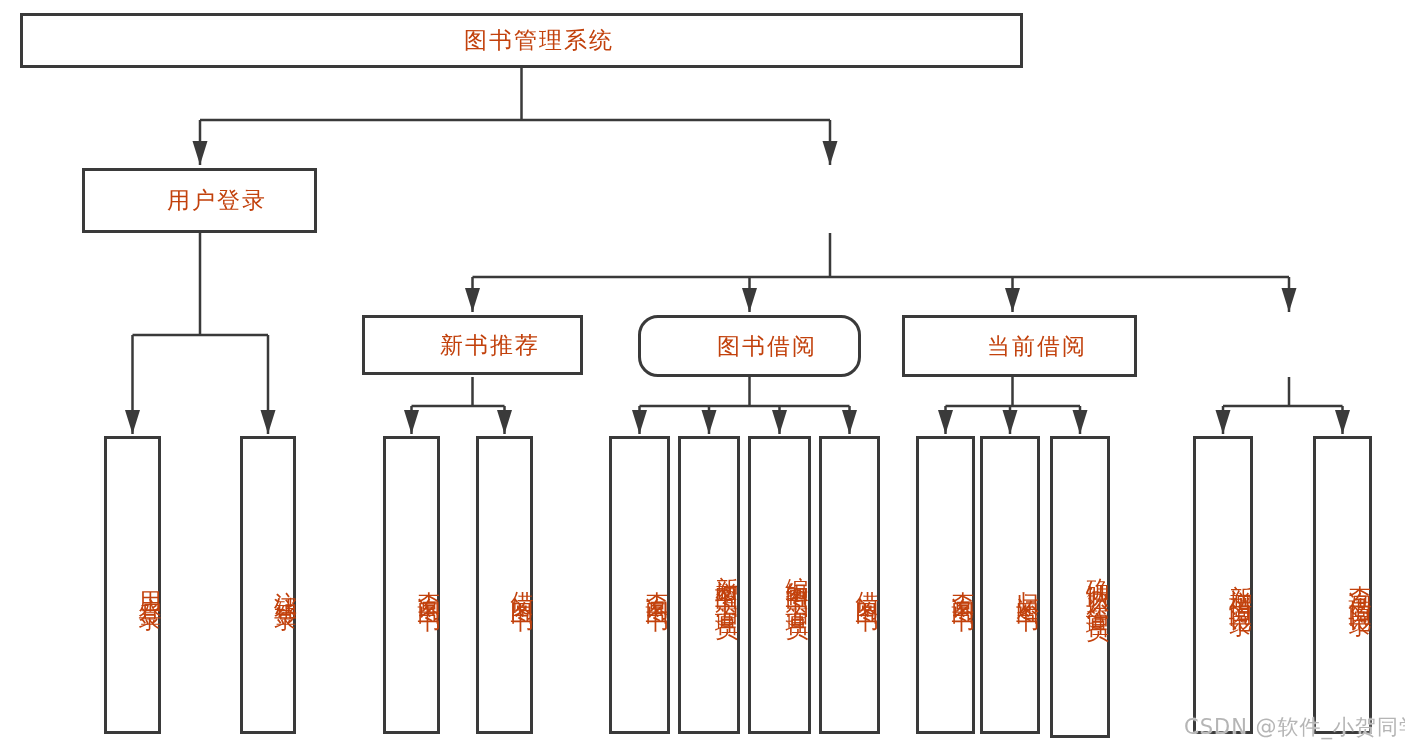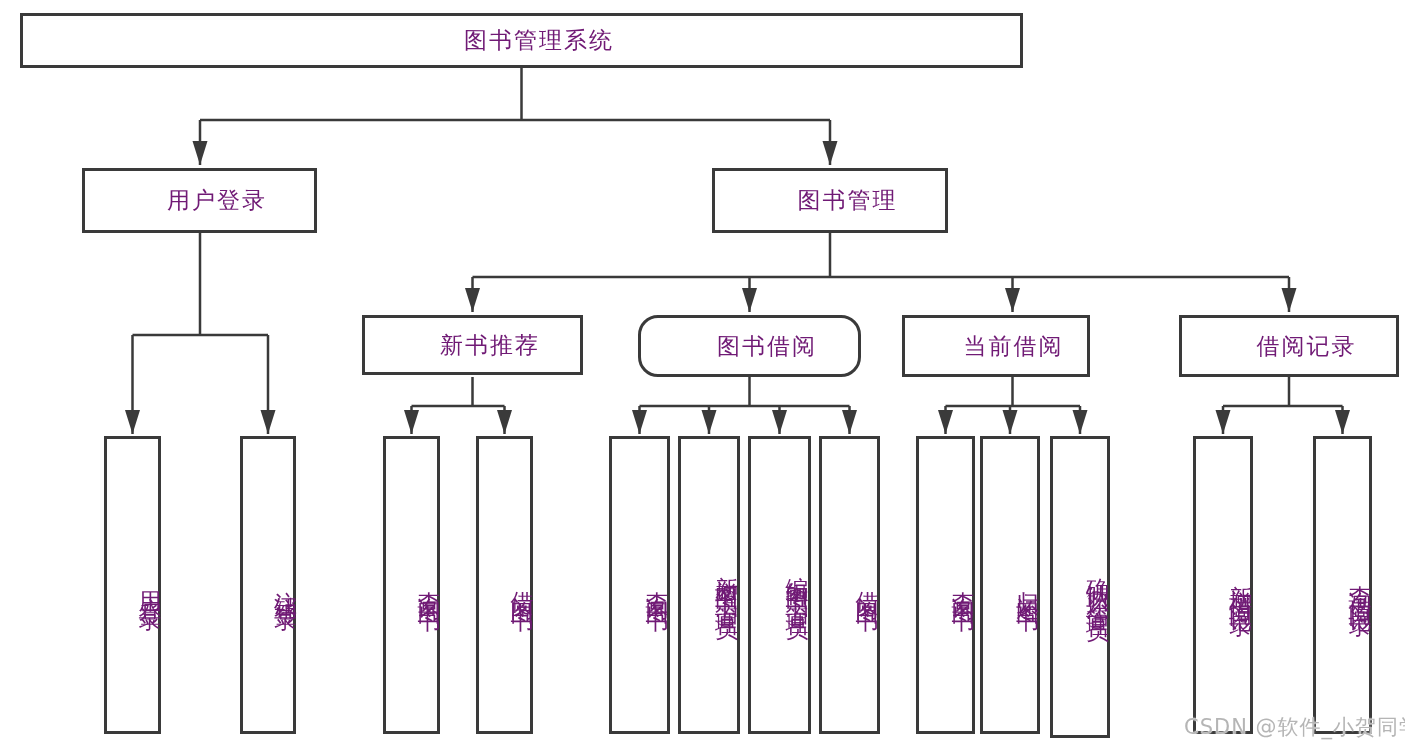--- a/index.html
+++ b/index.html
@@ -10,21 +10,21 @@
     font-family:"DejaVu Sans","Liberation Sans",sans-serif;
     overflow:hidden;
   }
   #connectors{position:absolute;left:0;top:0;width:1405px;height:747px;}
   .box{
     position:absolute;
     background:#ffffff;
     border:3px solid #3a3a3a;
     box-sizing:border-box;
     display:flex;align-items:center;justify-content:center;
-    color:#701a75;
+    color:#c2410c;
     padding-left:35px;
   }
   .box.h{
     font-size:23px;
     letter-spacing:2px;
     white-space:nowrap;
   }
   .box.v{
     writing-mode:vertical-rl;
     font-size:23px;
@@ -101,26 +101,24 @@
         <path d="M1289,377 V406 M1223,406 H1342.5"></path>
         <path d="M1223,406 V434" marker-end="url(#arr)"></path>
         <path d="M1342.5,406 V434" marker-end="url(#arr)"></path>
       </g>
     </g>
   </svg>
 
   <div class="box h" style="left:20px;top:13px;width:1003px;height:55px;">图书管理系统</div>
 
   <div class="box h" style="left:82px;top:168px;width:235px;height:65px;">用户登录</div>
-  <div class="box h" style="left:712px;top:168px;width:236px;height:65px;">图书管理</div>
 
   <div class="box h" style="left:362px;top:315px;width:221px;height:60px;">新书推荐</div>
   <div class="box h" style="left:638px;top:315px;width:223px;height:62px;border-radius:20px;">图书借阅</div>
-  <div class="box h" style="left:902px;top:315px;width:188px;height:62px;">当前借阅</div>
-  <div class="box h" style="left:1179px;top:315px;width:220px;height:62px;">借阅记录</div>
+  <div class="box h" style="left:902px;top:315px;width:235px;height:62px;">当前借阅</div>
 
   <div class="box v" style="left:104px;top:436px;width:57px;height:298px;">用户登录</div>
   <div class="box v" style="left:240px;top:436px;width:56px;height:298px;">注销登录</div>
 
   <div class="box v" style="left:383px;top:436px;width:57px;height:298px;">查询图书</div>
   <div class="box v" style="left:476px;top:436px;width:57px;height:298px;">借阅图书</div>
 
   <div class="box v" style="left:609px;top:436px;width:61px;height:298px;">查询图书</div>
   <div class="box v" style="left:678px;top:436px;width:62px;height:298px;">新增图书（管理员）</div>
   <div class="box v" style="left:748px;top:436px;width:63px;height:298px;">编辑图书（管理员）</div>

